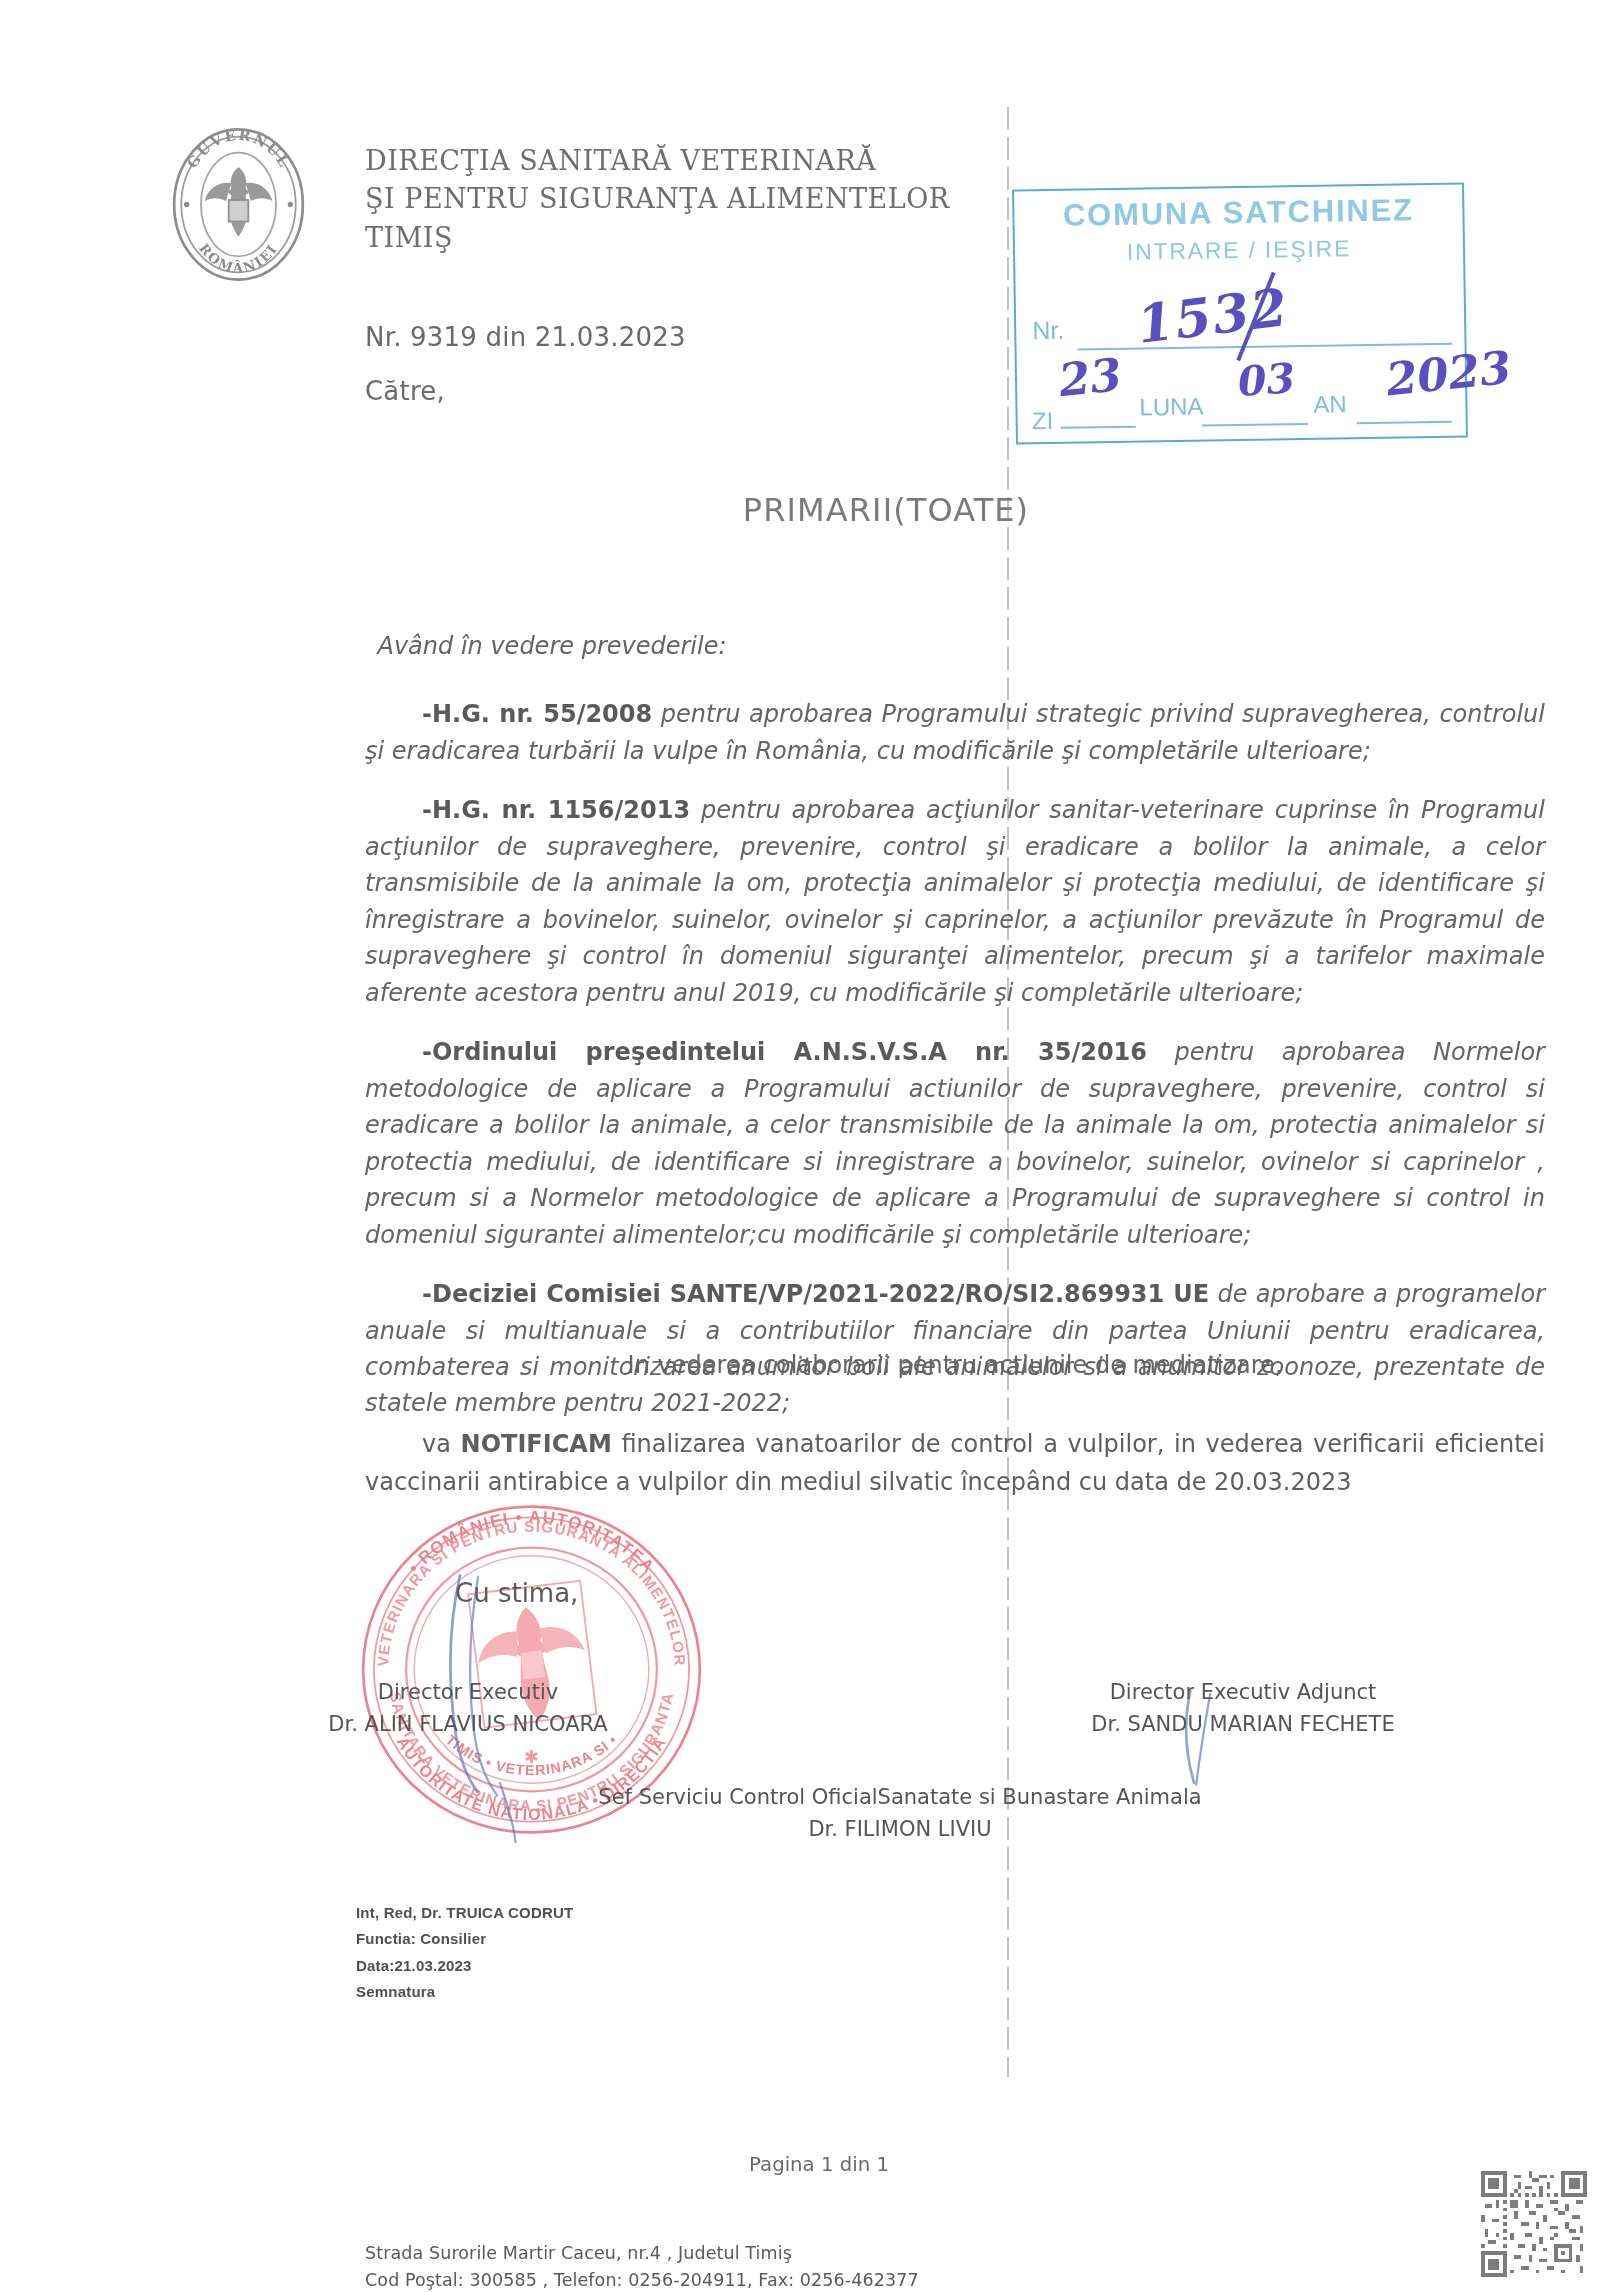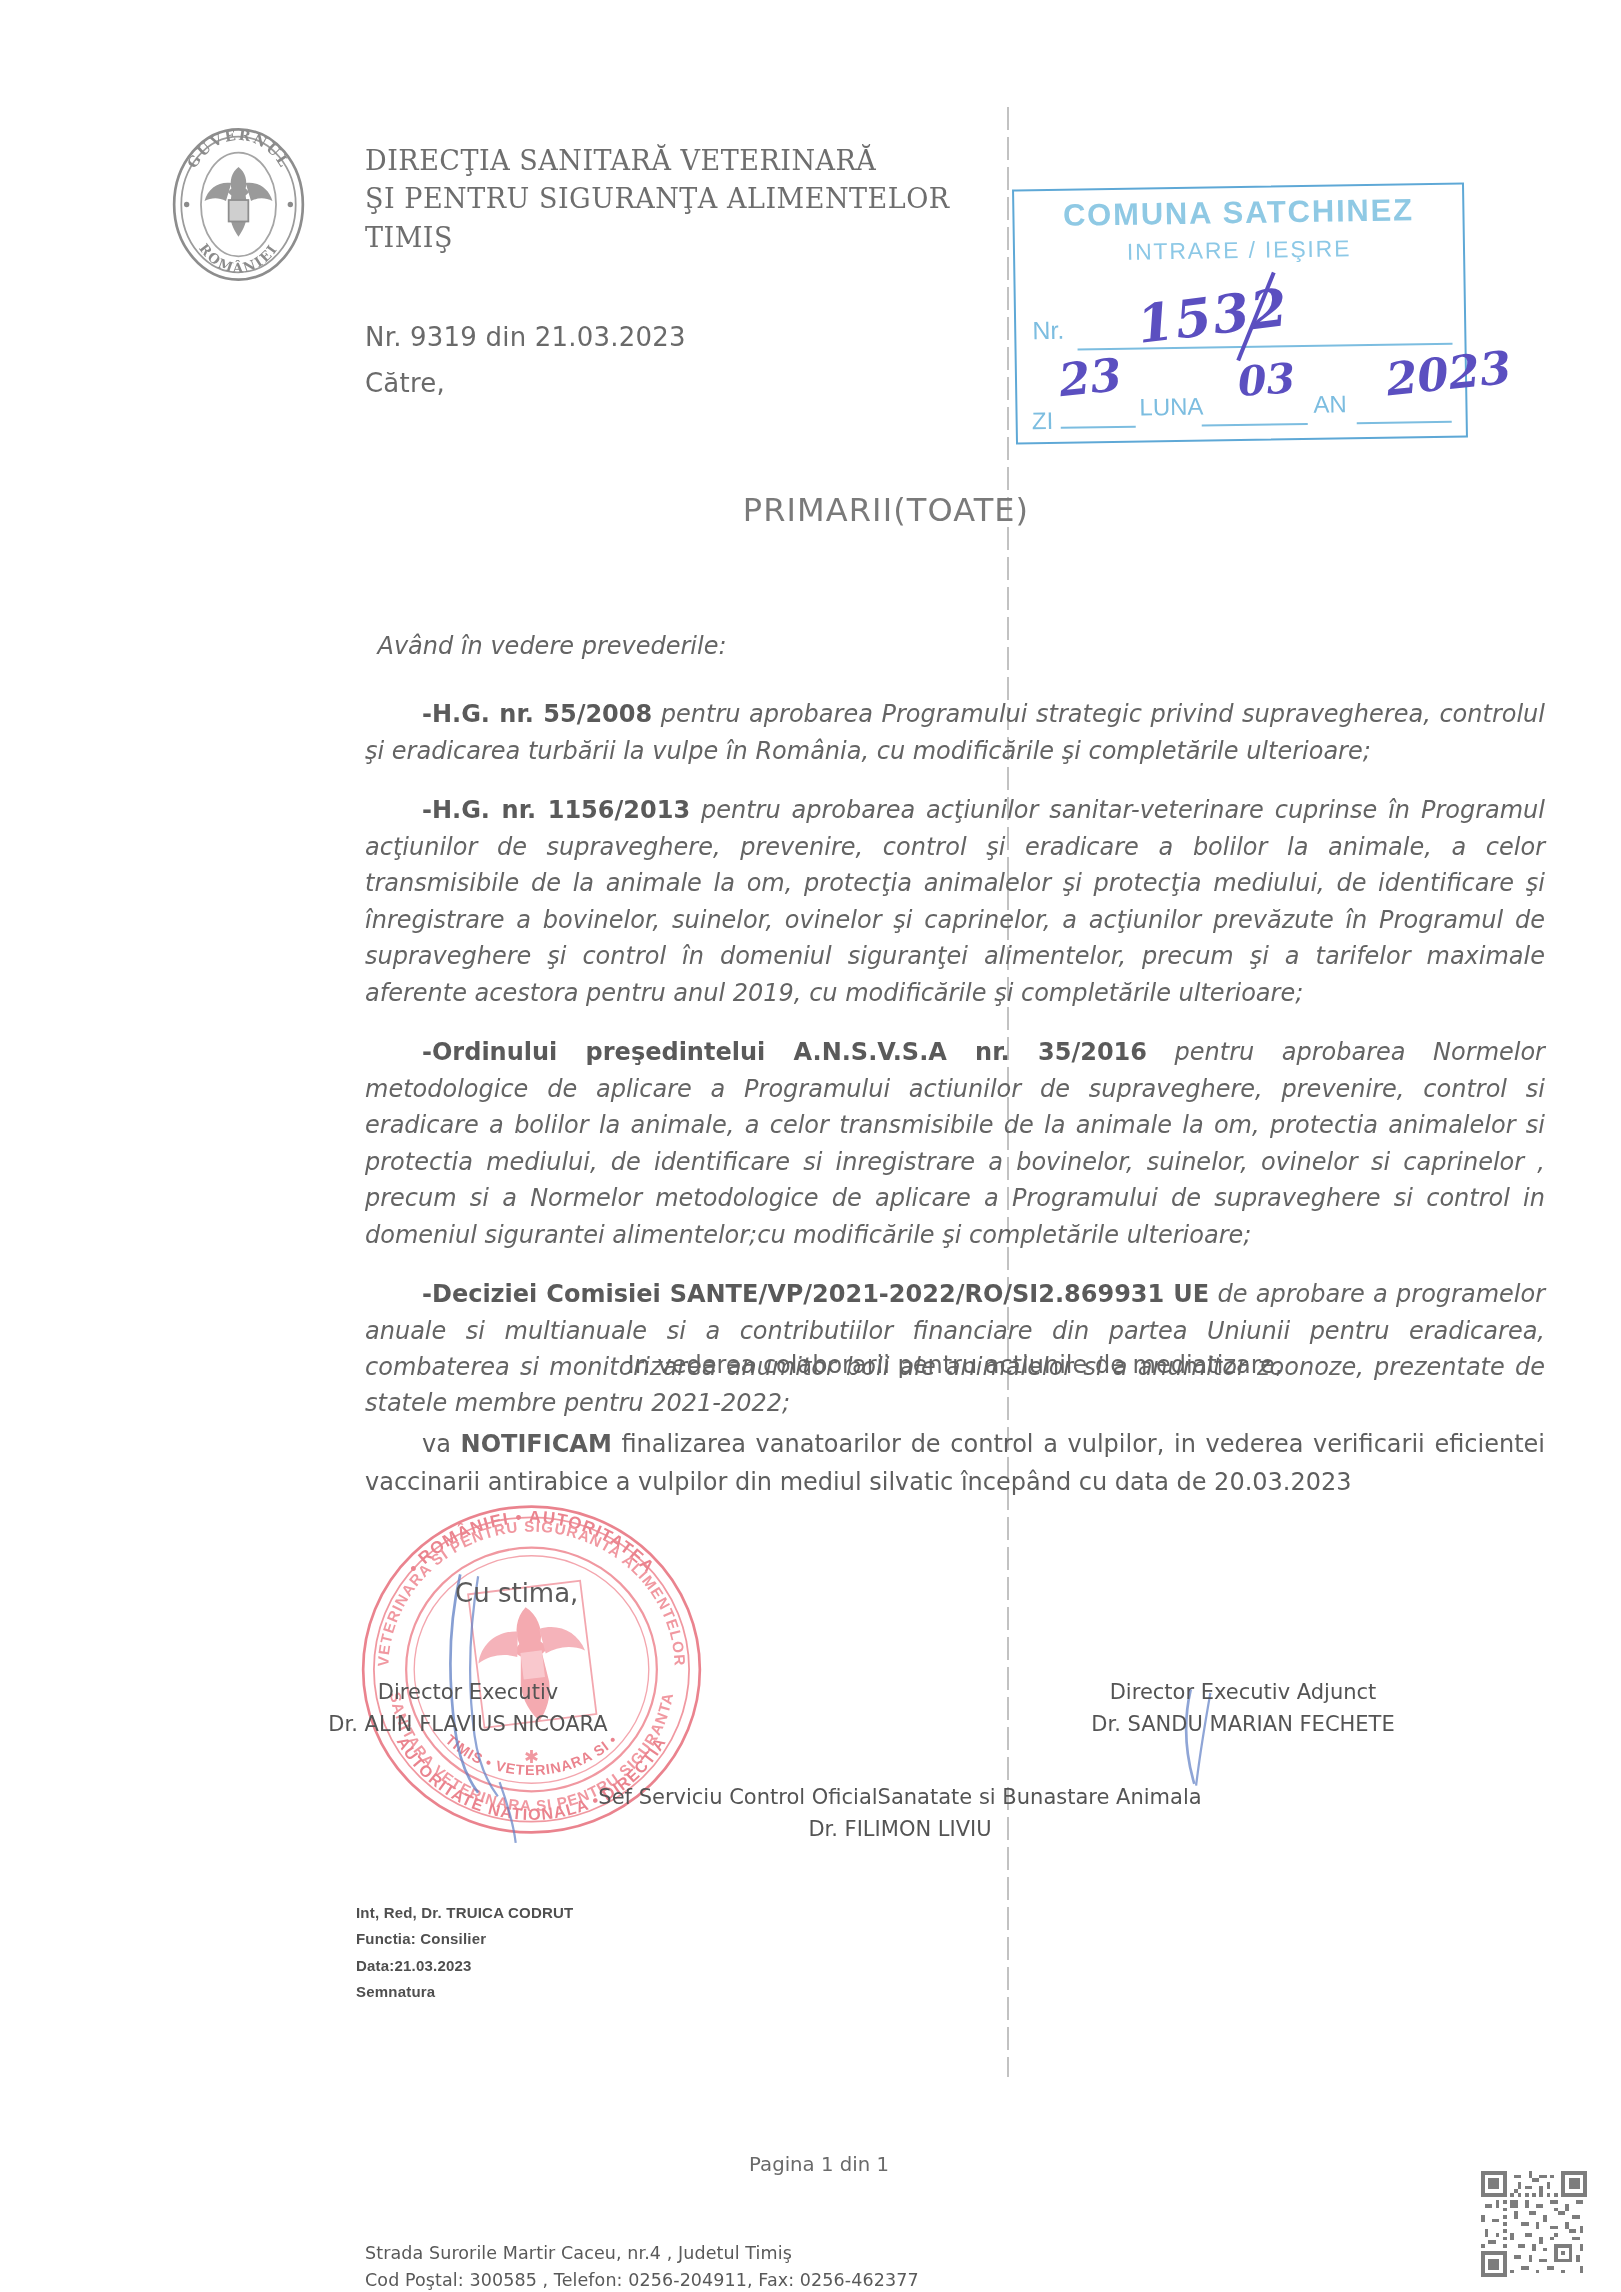--- a/index.html
+++ b/index.html
@@ -61,21 +61,21 @@
     left: 365px;
     top: 322px;
     font-size: 26px;
     color: #6a6a6a;
     letter-spacing: 0.2px;
     white-space: nowrap;
   }
   .catre {
     position: absolute;
     left: 365px;
-    top: 368px;
+    top: 376px;
     font-size: 26px;
     color: #6a6a6a;
     letter-spacing: 0.2px;
     text-align: right;
   }
 
   
   .reg-stamp {
     position: absolute;
     left: 1014px;

